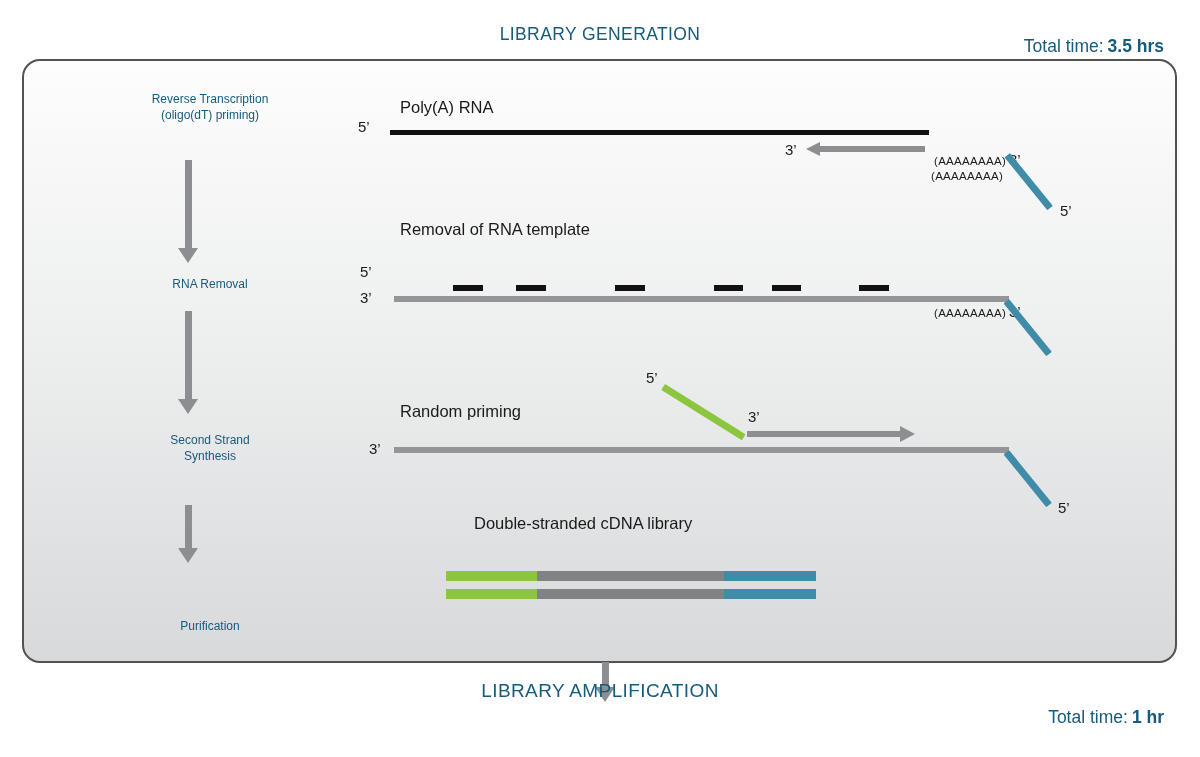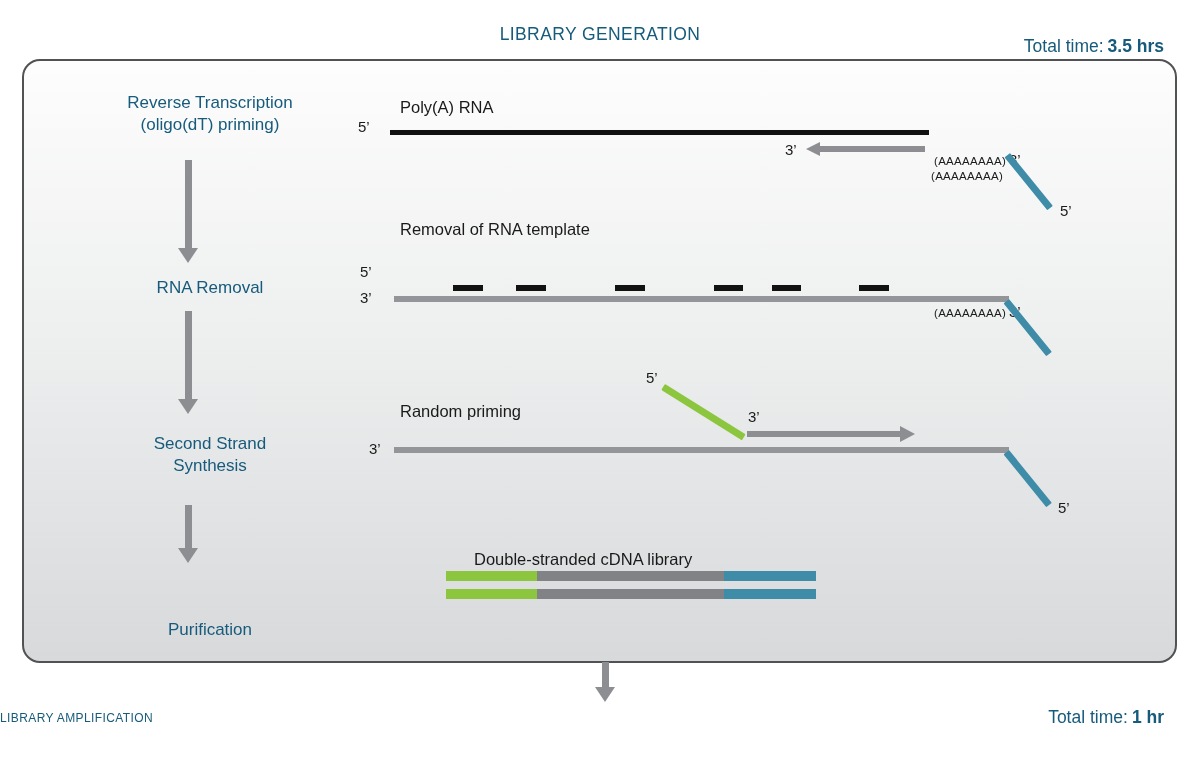--- a/index.html
+++ b/index.html
@@ -15,21 +15,21 @@
     position:absolute;right:36px;font-size:17.5px;color:var(--accent);
   }
   .total-time .tt-val{font-weight:bold;margin-left:4px;}
   .panel{
     position:absolute;left:22px;top:59px;width:1151px;height:600px;
     border:2px solid var(--box_border);border-radius:18px;
     background:linear-gradient(to bottom,var(--box_bg_top) 0%,#eeefef 45%,var(--box_bg_bottom) 100%);
   }
   .step-label{
     position:absolute;left:46px;width:280px;text-align:center;
-    font-size:17px;line-height:1.3;color:var(--accent);white-space:pre-line;
+    font-size:12px;line-height:1.3;color:var(--accent);white-space:pre-line;
   }
   .varrow{position:absolute;display:flex;flex-direction:column;align-items:center;}
   .varrow .shaft{width:7px;background:var(--arrow_gray);}
   .varrow .head{
     width:0;height:0;border-left:10px solid transparent;border-right:10px solid transparent;
     border-top:15px solid var(--arrow_gray);
   }
   .row-title{position:absolute;font-size:16.5px;color:#1a1a1a;}
   .prime{position:absolute;font-size:15px;color:#1a1a1a;}
   .seq-label{position:absolute;font-size:11.5px;color:#1a1a1a;letter-spacing:.3px;white-space:nowrap;margin-top:28px;}
@@ -50,22 +50,22 @@
   .harrow-head-right{
     position:absolute;width:0;height:0;
     border-top:8px solid transparent;border-bottom:8px solid transparent;
     border-left:15px solid var(--arrow_gray);
   }
   .ds-bar{position:absolute;left:422px;width:370px;height:10px;display:flex;}
   .ds-bar .seg-green{width:91px;background:var(--strand_green);}
   .ds-bar .seg-gray{width:187px;background:var(--bar_gray);}
   .ds-bar .seg-teal{width:92px;background:var(--strand_teal);}
   .ftr-title{
-    position:absolute;left:0;right:0;top:711px;
-    font-size:12px;letter-spacing:.4px;color:var(--accent);
+    position:absolute;left:0;right:0;top:680px;text-align:center;
+    font-size:19px;letter-spacing:.4px;color:var(--accent);
   }
 </style>
 </head>
 <body>
 
 <div class="canvas">
 
   <div class="hdr-title">LIBRARY GENERATION</div>
   <div class="total-time" style="top:24px;margin-top:12px;">
     <span>Total time:</span><span class="tt-val">3.5 hrs</span>
@@ -124,21 +124,21 @@
     <div class="prime" style="left:622px;top:308px;">5’</div>
     <div class="diag diag-green" style="left:641px;top:323px;width:95px;transform:rotate(32deg);"></div>
     <div class="prime" style="left:724px;top:347px;">3’</div>
     <div class="harrow-shaft" style="left:723px;top:370px;width:153px;height:6px;"></div>
     <div class="harrow-head-right" style="left:876px;top:365px;"></div>
     <div class="prime" style="left:345px;top:379px;">3’</div>
     <div class="hline gray-line" style="left:370px;top:386px;width:615px;height:6px;"></div>
     <div class="diag diag-teal" style="left:985px;top:389px;width:68px;transform:rotate(51deg);"></div>
     <div class="prime" style="left:1034px;top:438px;">5’</div>
 
-    <div class="row-title" style="left:450px;top:489px;">Double-stranded cDNA library</div>
+    <div class="row-title" style="left:450px;top:453px;">Double-stranded cDNA library</div>
     <div class="ds-bar" style="top:510px;">
       <div class="seg-green"></div>
       <div class="seg-gray"></div>
       <div class="seg-teal"></div>
     </div>
     <div class="ds-bar" style="top:528px;">
       <div class="seg-green"></div>
       <div class="seg-gray"></div>
       <div class="seg-teal"></div>
     </div>

